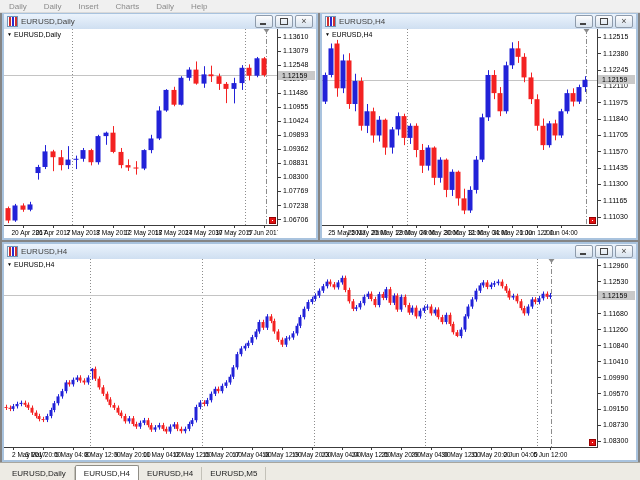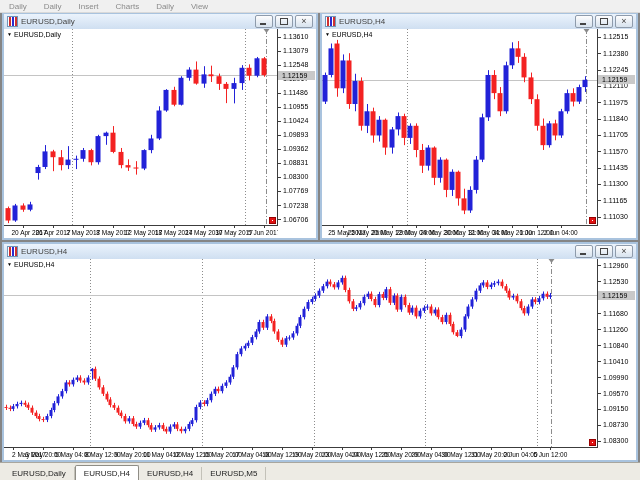--- a/index.html
+++ b/index.html
@@ -56,21 +56,21 @@
 </style>
 </head>
 <body>
 
 <div class="menubar" id="menubar">
     <span class="menu-item">Daily</span>
     <span class="menu-item">Daily</span>
     <span class="menu-item">Insert</span>
     <span class="menu-item">Charts</span>
     <span class="menu-item">Daily</span>
-    <span class="menu-item">View</span>
+    <span class="menu-item">Help</span>
   </div>
 
 <div class="window w1">
   <div class="titlebar">
     <span class="title-icon"></span>
     <span class="title-text">EURUSD,Daily</span>
     <span class="win-btn">
         <span class="glyph-min"></span>
       </span>
     <span class="win-btn">

